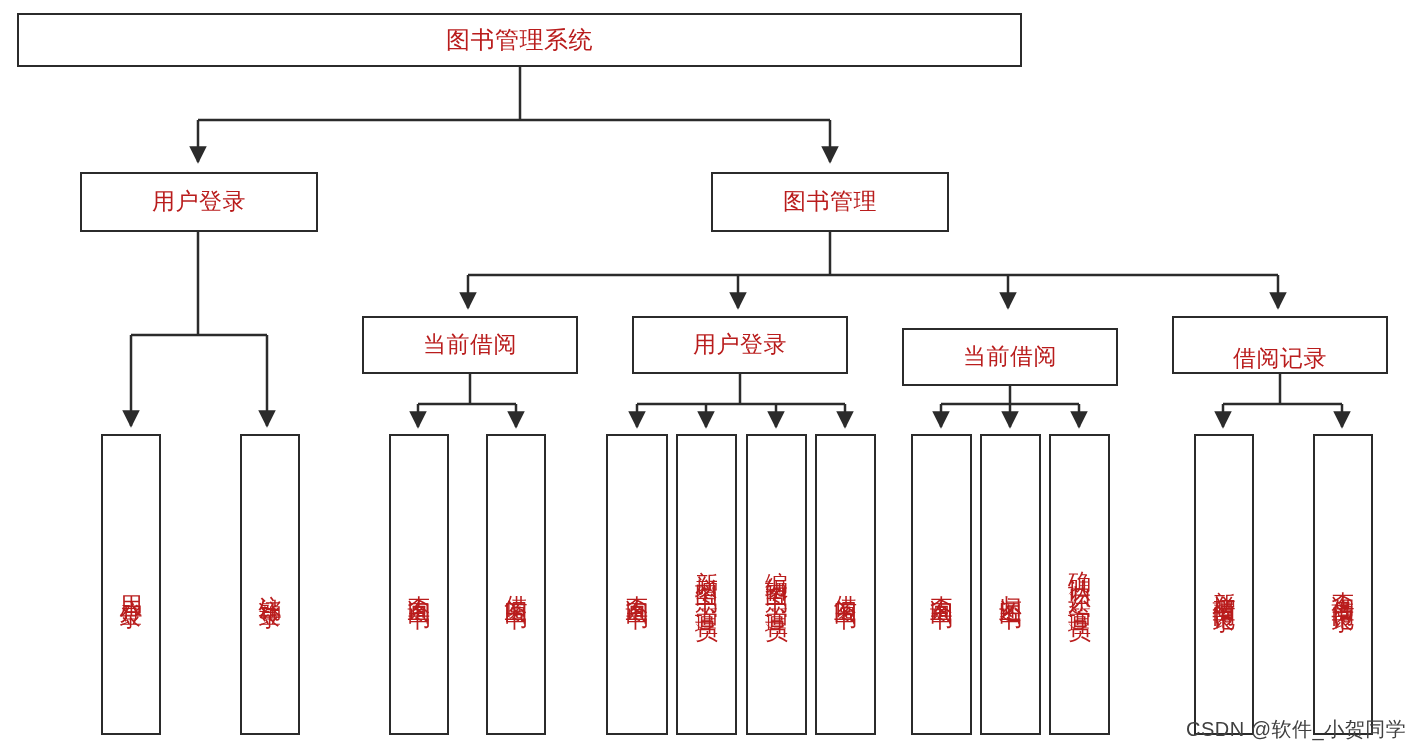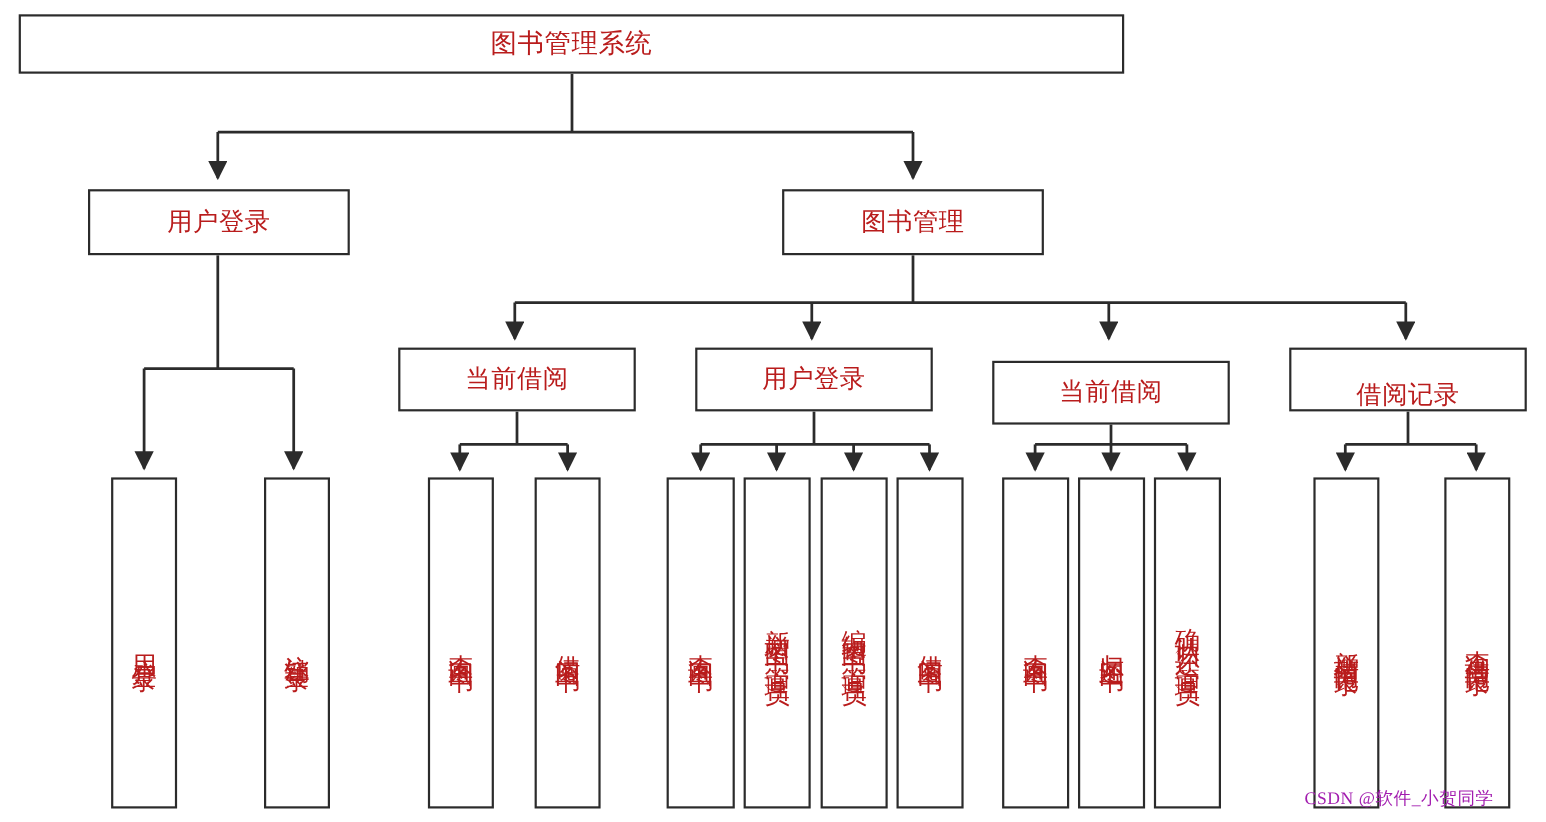--- a/index.html
+++ b/index.html
@@ -56,25 +56,24 @@
     text-orientation: upright;
     font-size: 23px;
     letter-spacing: 4px;
     line-height: 1;
   }
   .node.vertical.tall .label {
     letter-spacing: 7px;
   }
   .watermark {
     position: absolute;
-    font-size: 16px;
-    color: #a21caf;
+    font-size: 20px;
+    color: #404040;
     white-space: nowrap;
     letter-spacing: 0.5px;
-    font-family: Liberation Serif, serif;
   }
 </style>
 </head>
 <body>
 
 <div id="canvas">
 
   <svg class="connectors" viewBox="0 0 1405 747">
     <defs>
       <marker id="arrow" viewBox="0 0 10 10" refX="9" refY="5" markerWidth="7" markerHeight="7" orient="auto-start-reverse">

